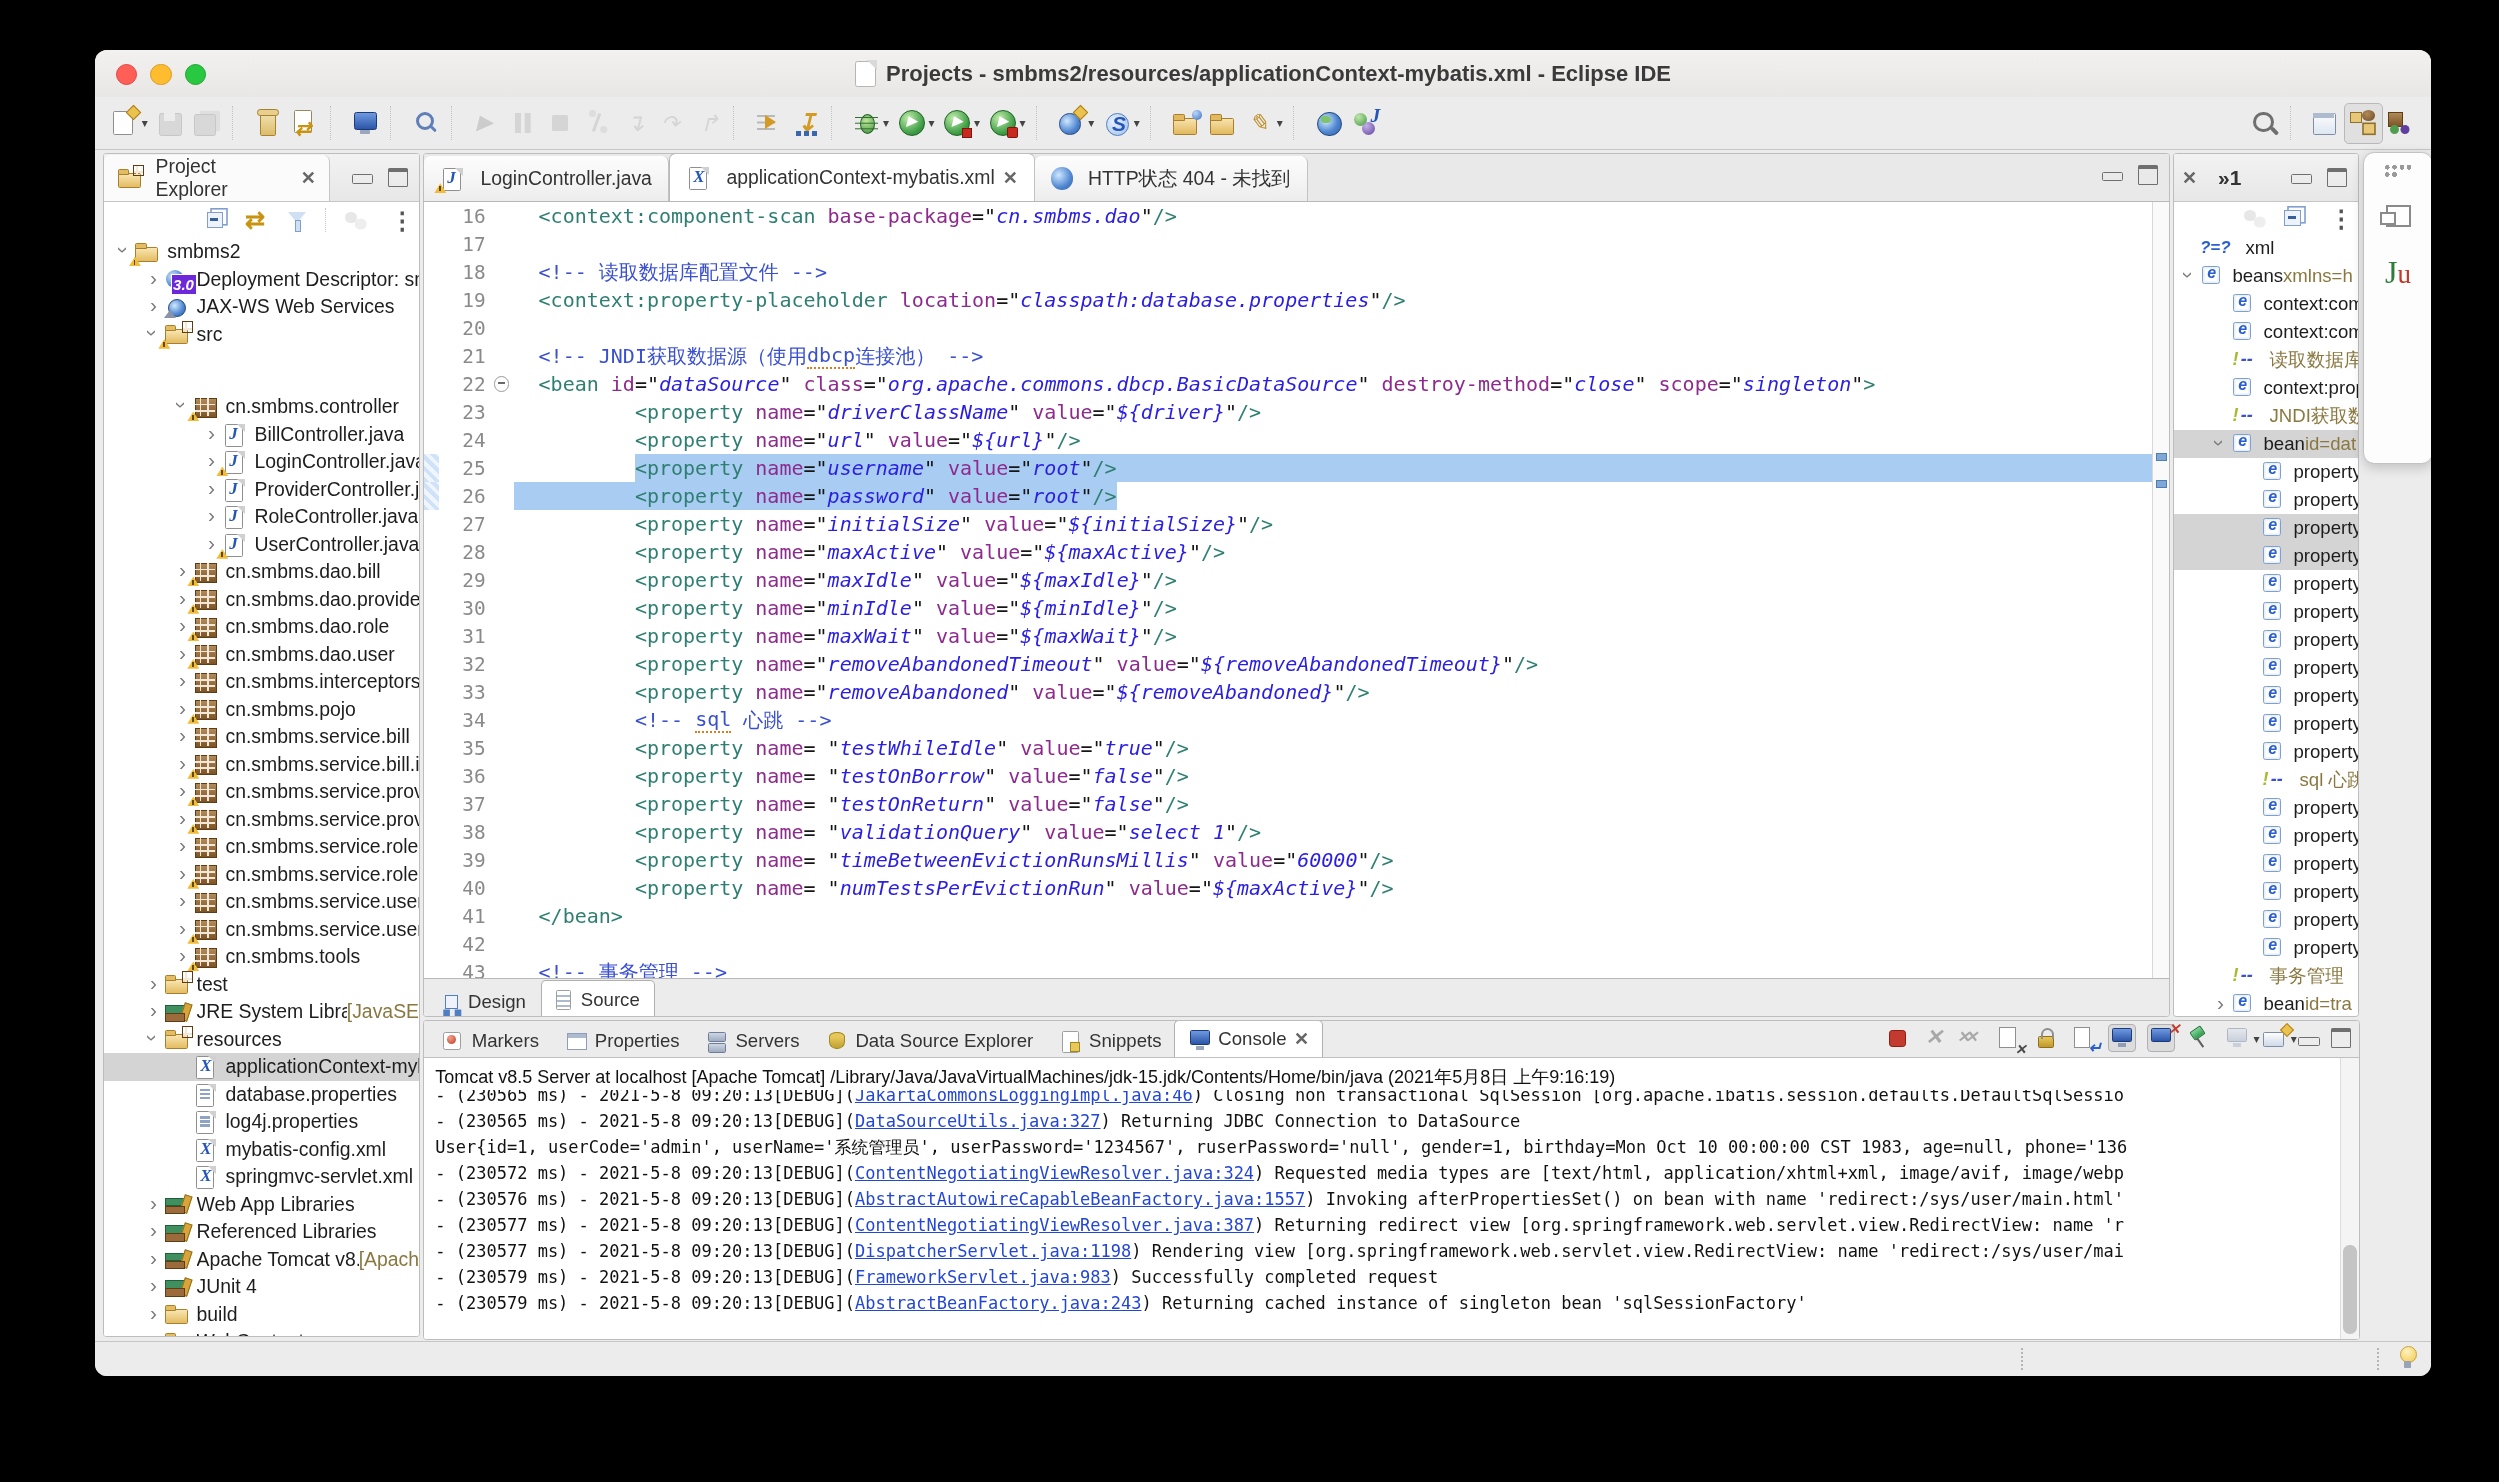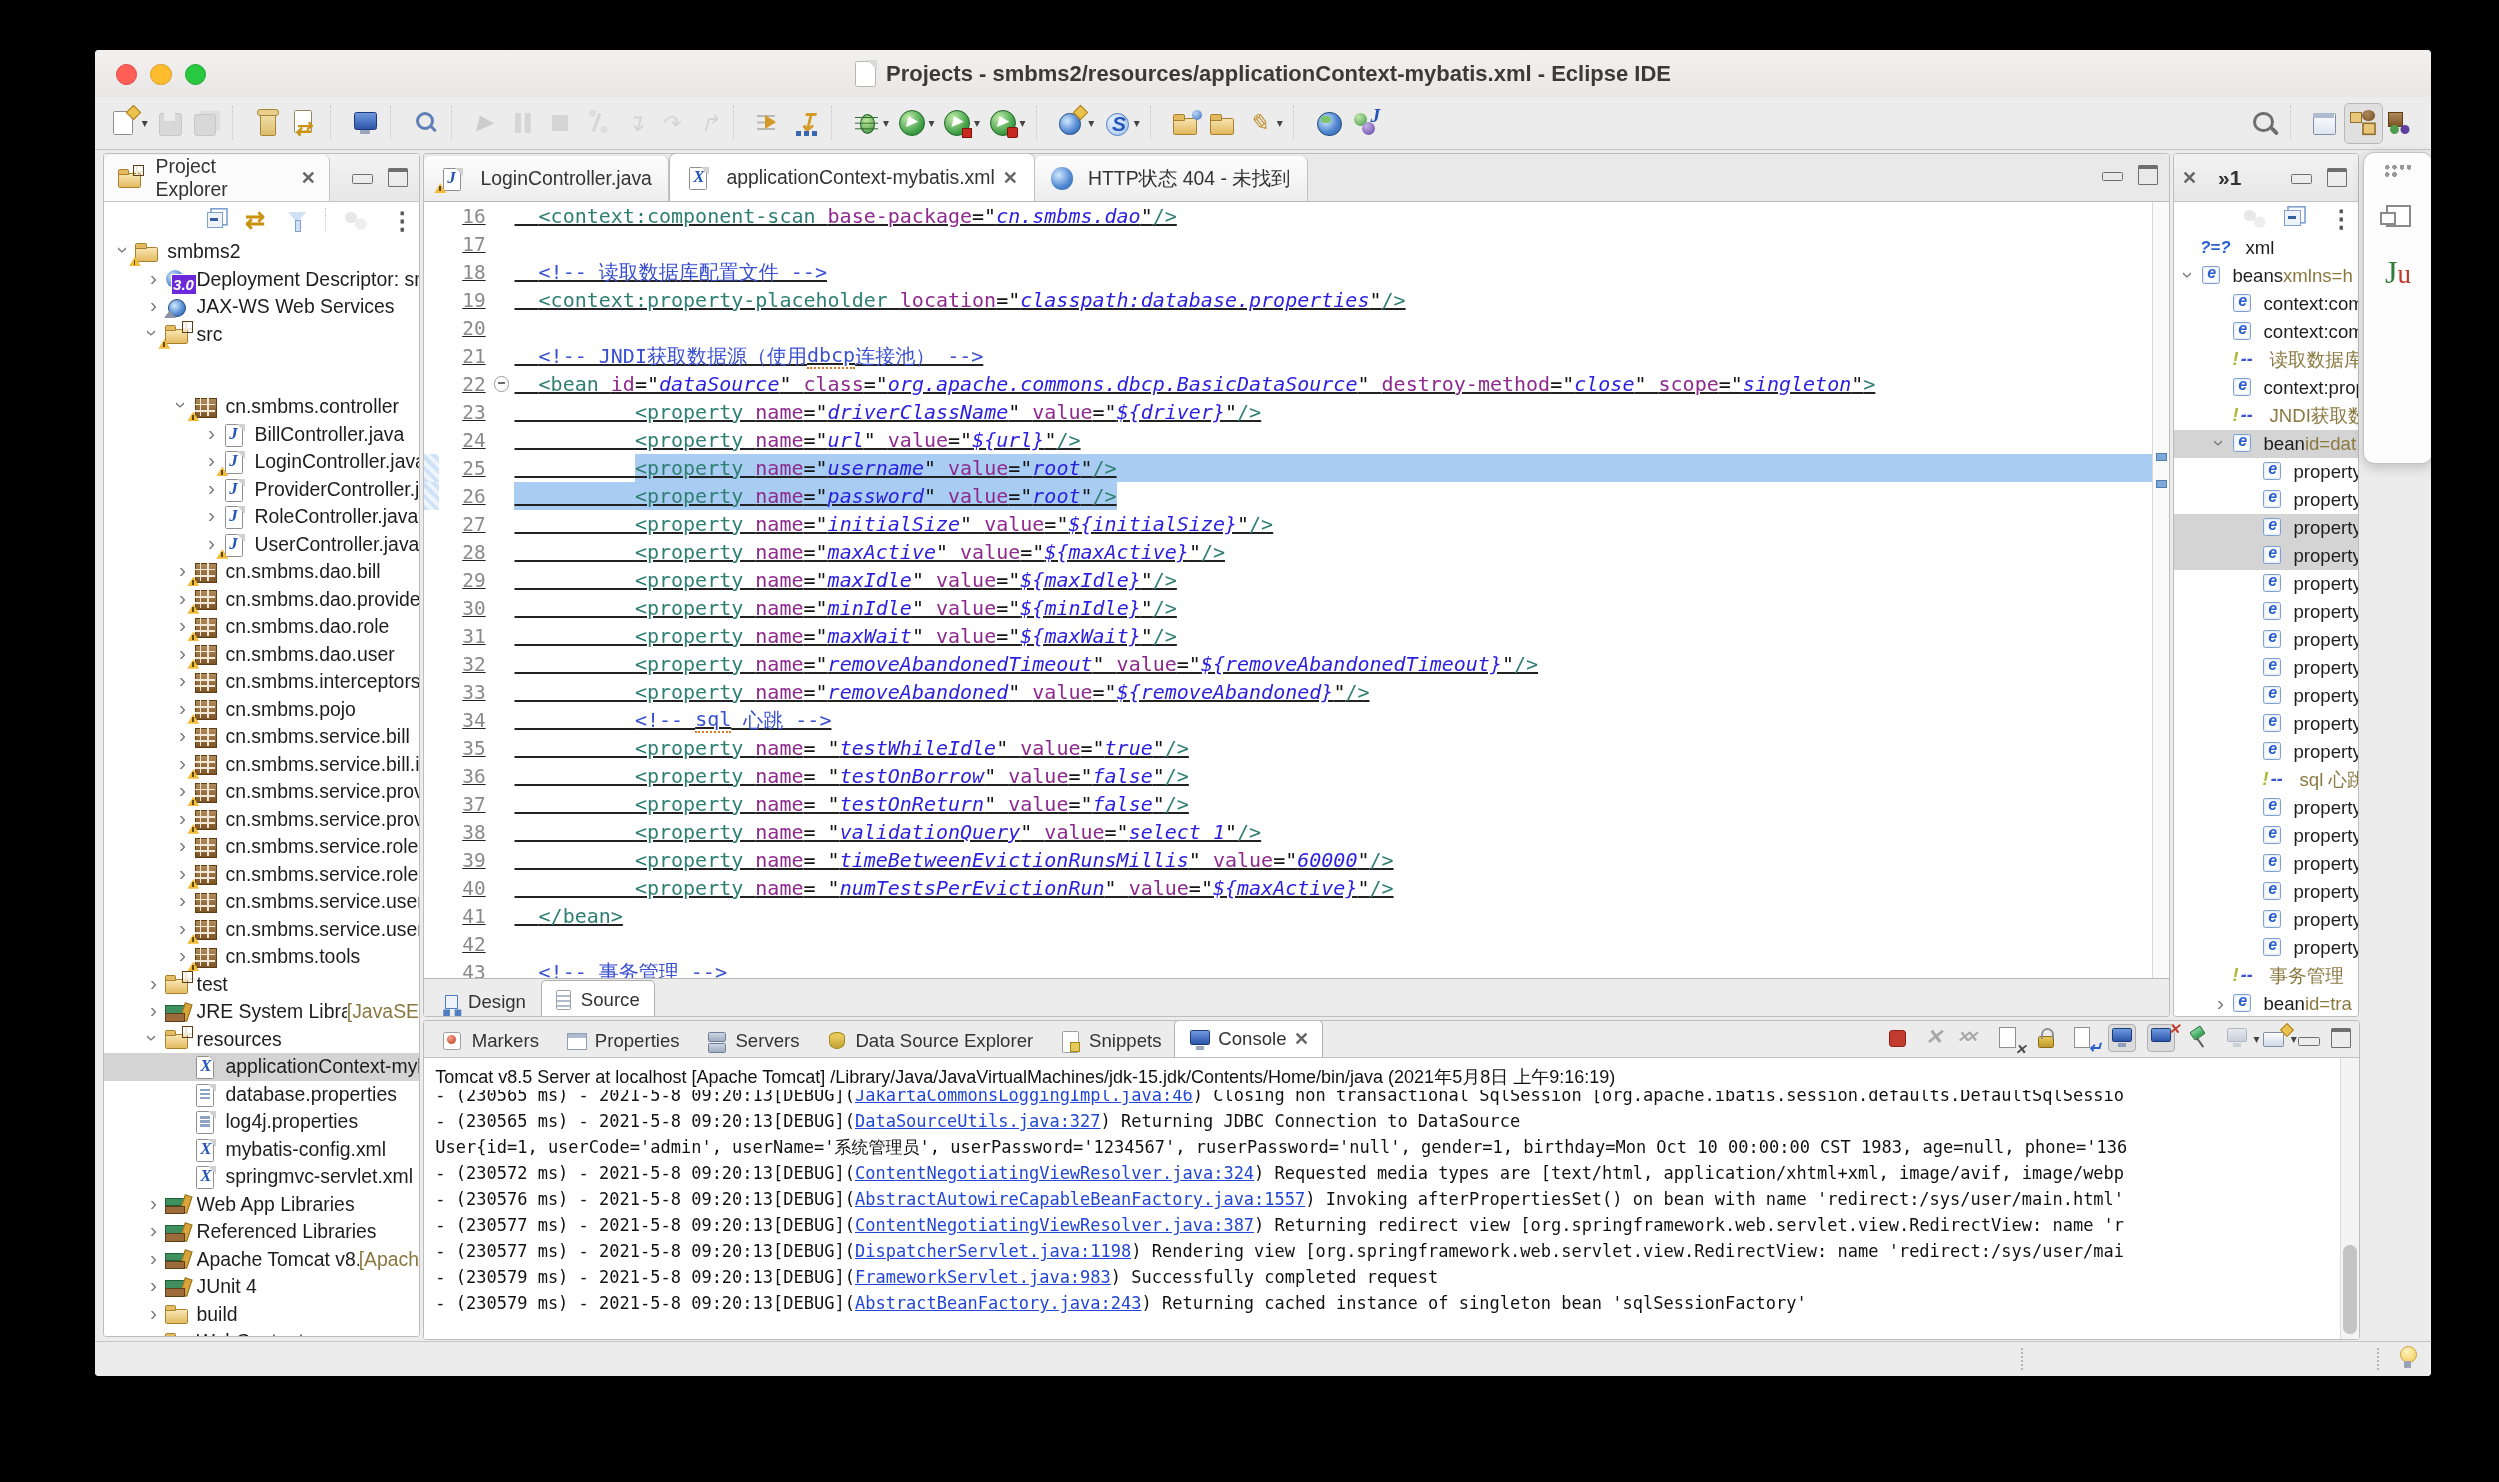--- a/index.html
+++ b/index.html
@@ -1,19 +1,19 @@
 <!DOCTYPE html>
 <html style="font-size:13px"><head>
 <meta charset="utf-8">
 <style>
   html,body{margin:0;padding:0;}
   body{width:2500px;height:1483px;background:#000;position:relative;
        font-family:"Liberation Sans",sans-serif;color:#222;overflow:hidden;}
   .window{position:absolute;left:95px;top:50px;width:2336px;height:1326px;
-          background:#ececec;border-radius:4px;overflow:hidden;
+          background:#ececec;border-radius:12px;overflow:hidden;
           box-shadow:0 24px 73px rgba(0,0,0,.65);}
   
   .titlebar{position:absolute;left:0;top:0;right:0;height:47px;background:linear-gradient(#f3f1f0,#e9e7e5);
             border-bottom:0.8px solid #cfcdcb;display:flex;align-items:center;justify-content:center;}
   .lights{position:absolute;left:21px;top:13.7px;display:flex;gap:13px;}
   .light{width:19.4px;height:19.4px;border-radius:50%;}
   .l-red{background:#ff5f57;border:0.8px solid #e0443e;}
   .l-yel{background:#febc2e;border:0.8px solid #d89c22;}
   .l-grn{background:#28c840;border:0.8px solid #1ea32f;}
   .wtitle{font-size:22px;font-weight:bold;color:#3a3a3a;display:flex;align-items:center;gap:9.7px;}
@@ -140,21 +140,21 @@
   .fxml{left:0;top:0.8px;font-size:17px;font-weight:bold;color:#2a5fd0;}
   .fic-comm{width:32px;}
   .fexc{left:1.6px;top:0px;font-size:18px;font-weight:bold;color:#a8b830;}
   .fdash{left:9.7px;top:0px;font-size:18px;font-weight:bold;color:#3a50d0;}
   
   .edtabs{height:47px;background:#e9e9e9;border-bottom:0.8px solid #b8b8b8;display:flex;align-items:flex-end;position:relative;}
   .etab{height:45px;display:flex;align-items:center;gap:8px;padding:0 16px;font-size:19.4px;color:#333;
         background:linear-gradient(#fdfdfd,#ededed);border-right:0.8px solid #c2c2c2;border-radius:6.5px 6.5px 0 0;}
   .etab.active{background:#fff;height:47px;border-top:0.8px solid #b8b8b8;border-left:0.8px solid #b8b8b8;}
   .edminmax{position:absolute;right:11.3px;top:11.3px;display:flex;gap:14.6px;}
-  .code{position:relative;background:#fff;overflow:hidden;font-family:"DejaVu Sans Mono","Liberation Mono",monospace;font-size:20px;text-decoration:underline;}
+  .code{position:relative;background:#fff;overflow:hidden;font-family:"DejaVu Sans Mono","Liberation Mono",monospace;font-size:20px;}
   .cline{display:flex;height:28px;align-items:center;}
   .annot{width:14.6px;align-self:stretch;flex:0 0 auto;}
   .annot.hl{background:repeating-linear-gradient(45deg,#cfe2f8 0 4px,#eef5fd 4px 8px);}
   .lnum{width:47px;flex:0 0 auto;text-align:right;color:#8a8a8a;font-size:19.4px;padding-right:4.9px;}
   .fold{width:24px;flex:0 0 auto;position:relative;}
   .fold.minus::before{content:"";position:absolute;left:3.2px;top:-8px;width:13.7px;height:13.7px;border:1.6px solid #9a9a9a;border-radius:50%;background:#fff;}
   .fold.minus::after{content:"";position:absolute;left:7.3px;top:-1.6px;width:7.3px;height:1.6px;background:#6a6a6a;}
   .ltext{display:flex;white-space:pre;flex:1 1 auto;height:100%;align-items:center;overflow:hidden;}
   .selhl{background:#a9ccf2;display:flex;align-items:center;height:100%;white-space:pre;}
   .selfill{flex:1 1 auto;background:#a9ccf2;height:100%;}

